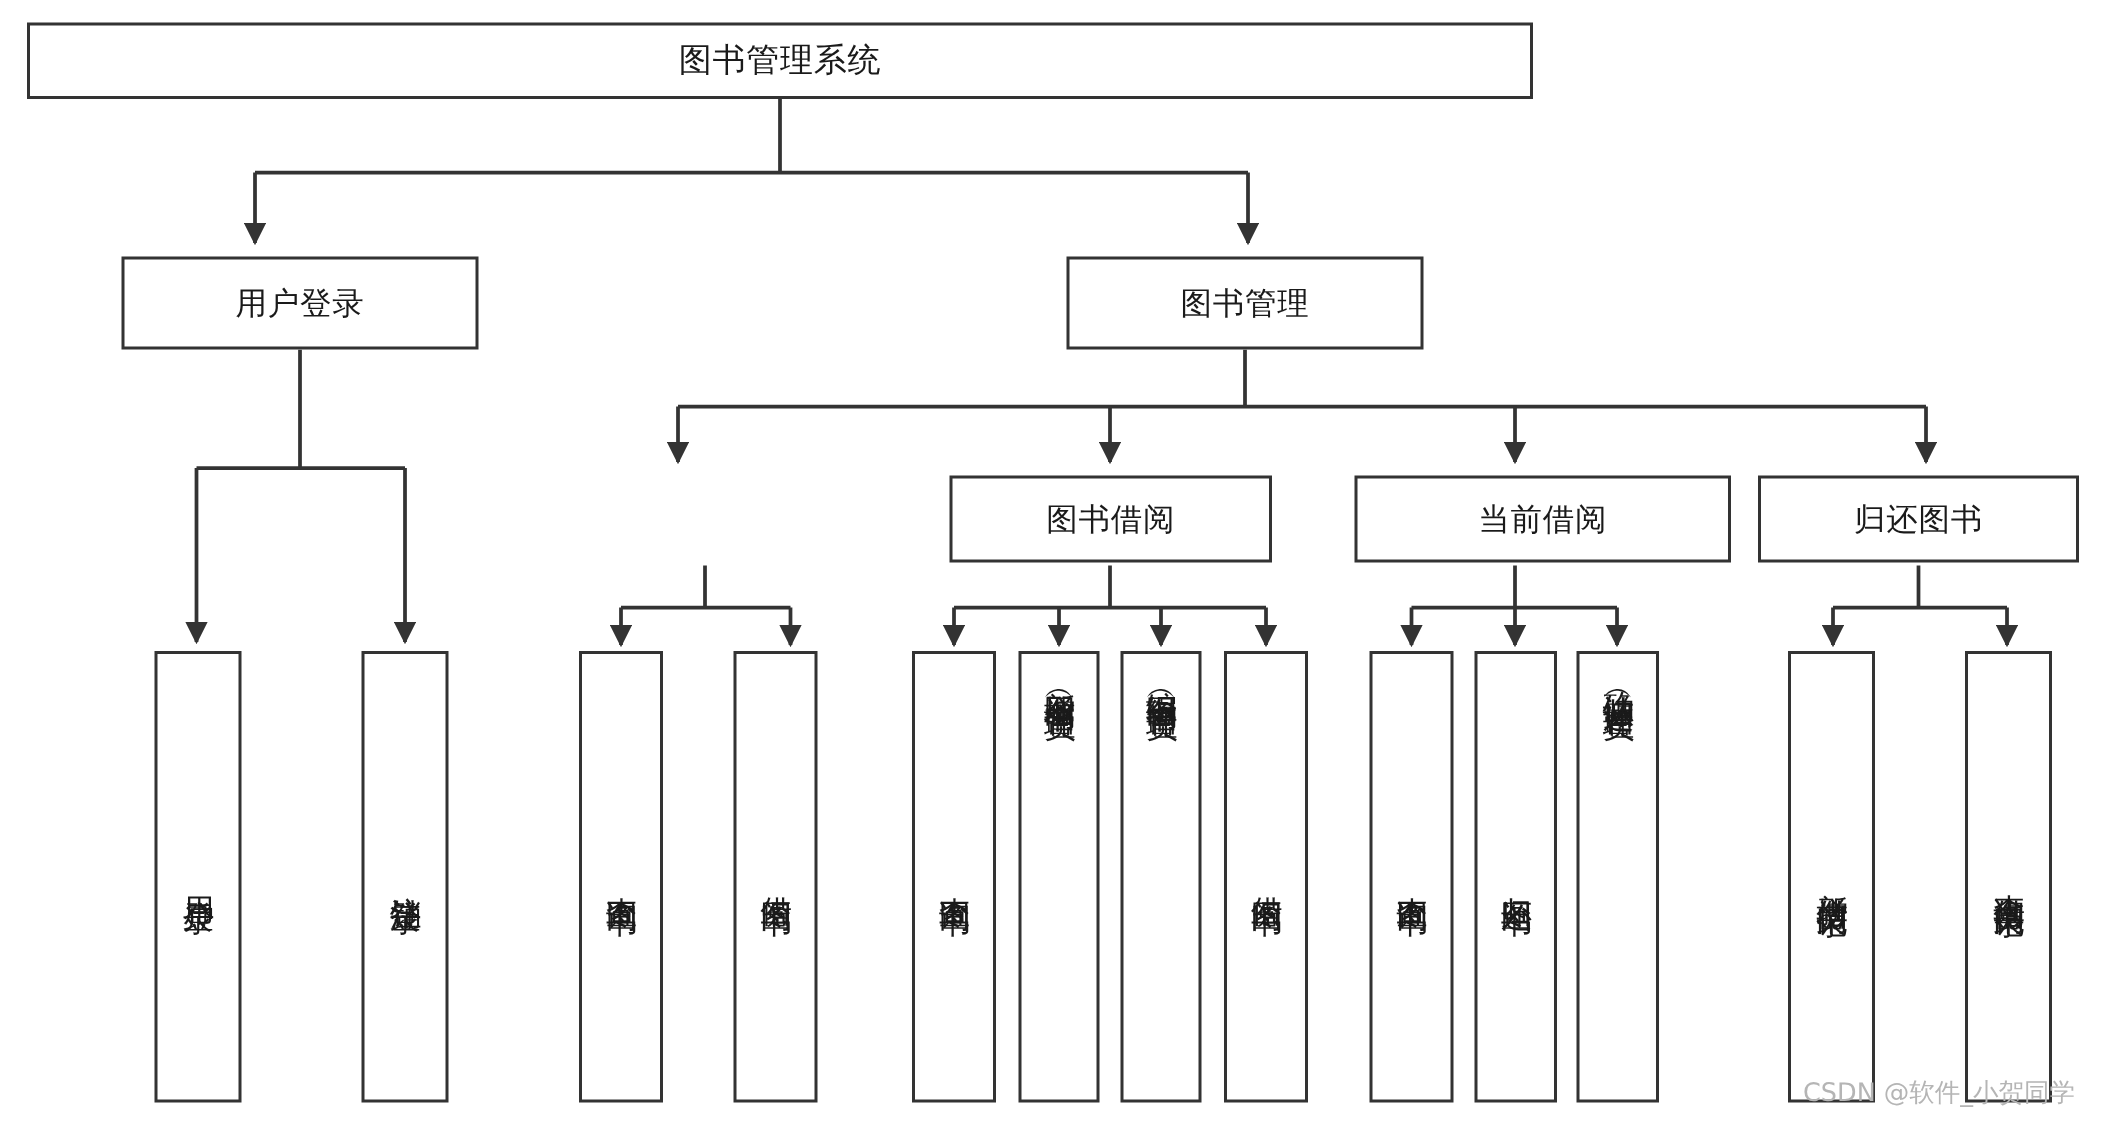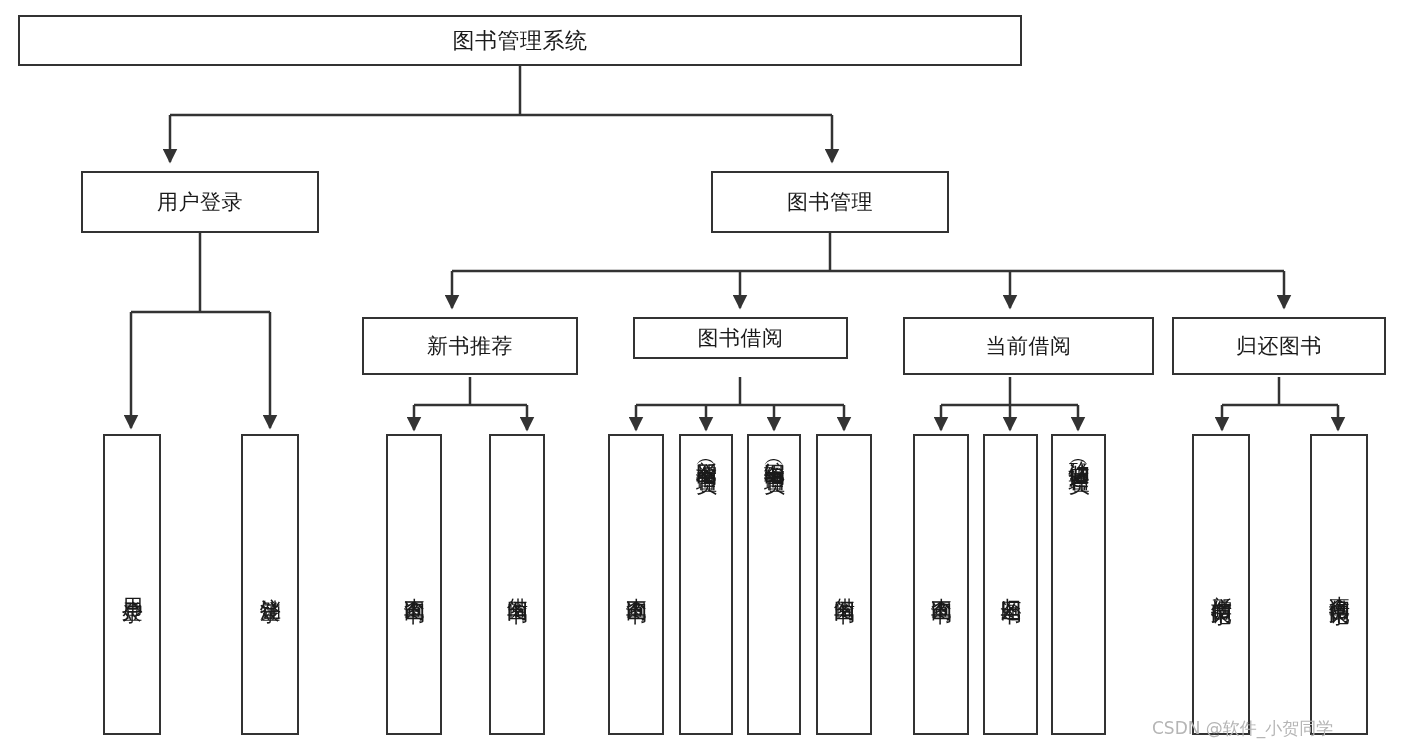--- a/index.html
+++ b/index.html
@@ -134,24 +134,21 @@
     <span class="label">图书管理系统</span>
   </div>
 
   <div class="node horiz" style="left:81px; top:171px; width:238px; height:62px;">
     <span class="label">用户登录</span>
   </div>
   <div class="node horiz" style="left:711px; top:171px; width:238px; height:62px;">
     <span class="label">图书管理</span>
   </div>
 
-  <div class="node horiz" style="left:362px; top:317px; width:216px; height:58px;">
-    <span class="label">新书推荐</span>
-  </div>
-  <div class="node horiz" style="left:633px; top:317px; width:215px; height:42px;">
+  <div class="node horiz" style="left:633px; top:317px; width:215px; height:58px;">
     <span class="label">图书借阅</span>
   </div>
   <div class="node horiz" style="left:903px; top:317px; width:251px; height:58px;">
     <span class="label">当前借阅</span>
   </div>
   <div class="node horiz" style="left:1172px; top:317px; width:214px; height:58px;">
     <span class="label">归还图书</span>
   </div>
 
   <div class="node vert mid" style="left:103px; top:434px; width:58px; height:301px;">
@@ -191,15 +188,15 @@
     <span class="label">确认归还（管理员）</span>
   </div>
 
   <div class="node vert mid" style="left:1192px; top:434px; width:58px; height:301px;">
     <span class="label">新增借阅记录</span>
   </div>
   <div class="node vert mid" style="left:1310px; top:434px; width:58px; height:301px;">
     <span class="label">查询借阅记录</span>
   </div>
 
-  <div class="watermark" style="left:1152px; top:717px;">CSDN @软件_小贺同学</div>
+  <div class="watermark" style="left:1192px; top:717px;padding-left:10px;">CSDN @软件_小贺同学</div>
 
 </div>
 
 </body></html>

